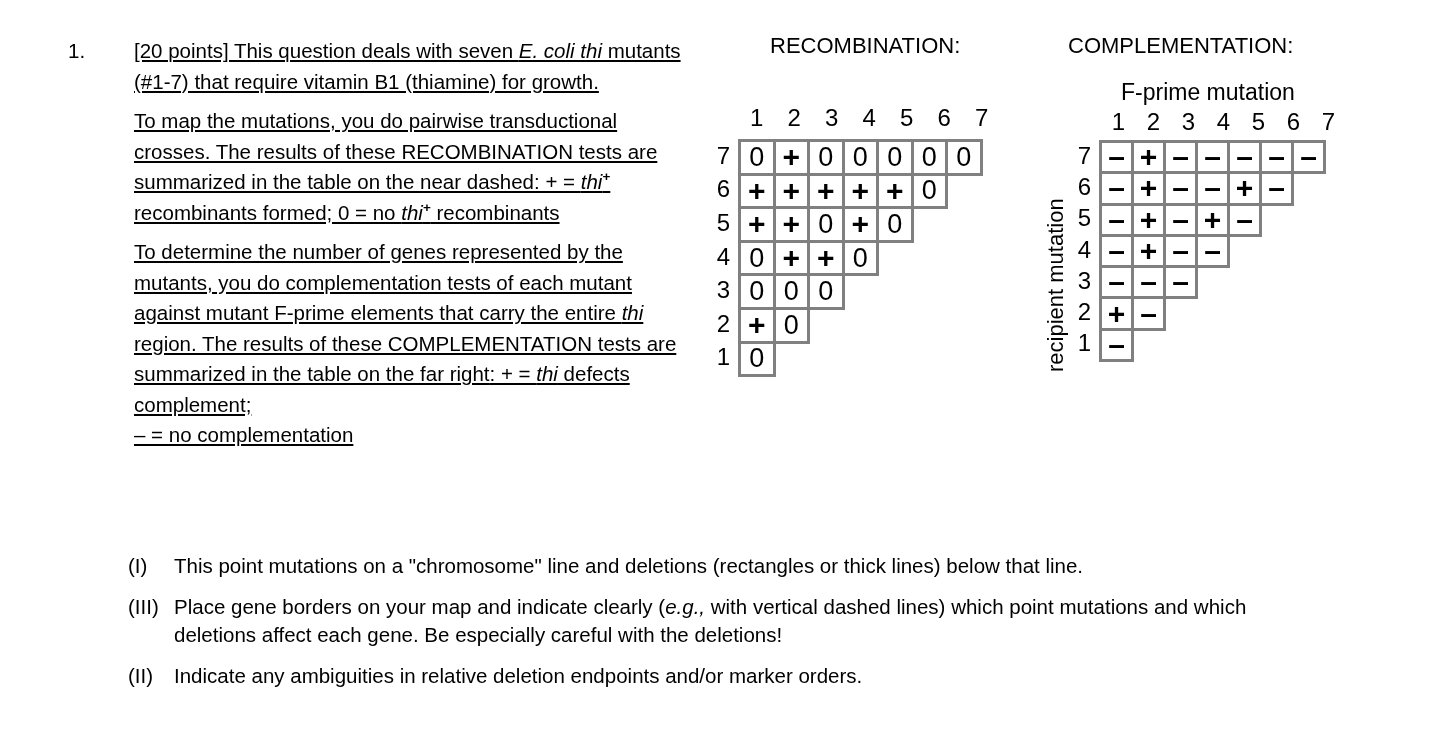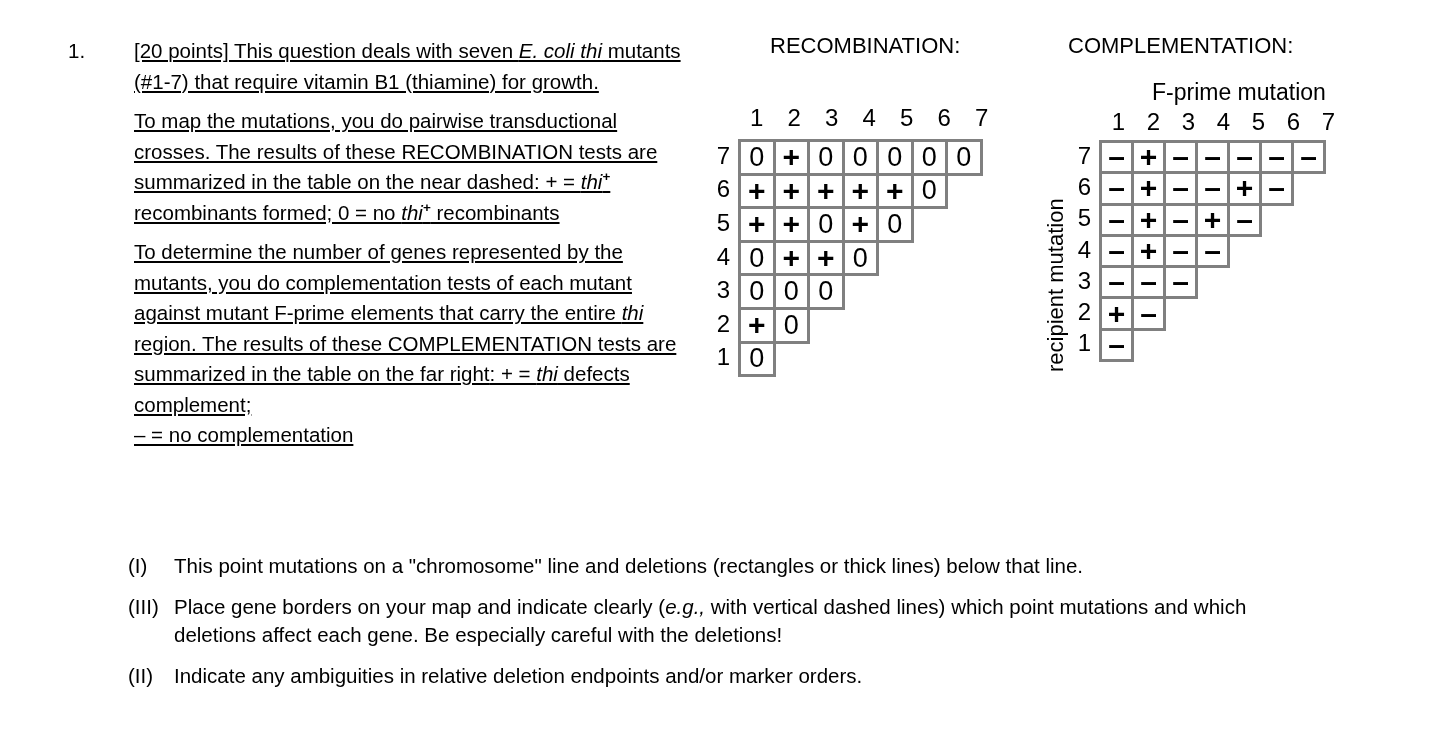--- a/index.html
+++ b/index.html
@@ -230,21 +230,21 @@
         <div class="cells">
           <div class="cell" style="border-color: rgb(128, 128, 128);">0</div>
         </div>
       </div>
     </div>
 </div>
 
 <div class="table-block">
   <div class="table-title" style="left:1068px; top:33px;">COMPLEMENTATION:</div>
 
-  <div id="fprime-label" style="left:1152px; top:79px;">F-prime mutation</div>
+  <div id="fprime-label" style="left:1121px; top:79px;">F-prime mutation</div>
 
   <div id="axis-label-recipient" style="left:1043px; top:372px;">recipient mutation</div>
 
   <div class="col-header-row" id="complementation-col-headers" style="left:1101px; top:108px;">
       <div class="col-header-cell" style="width: 35px;">1</div>
       <div class="col-header-cell" style="width: 35px;">2</div>
       <div class="col-header-cell" style="width: 35px;">3</div>
       <div class="col-header-cell" style="width: 35px;">4</div>
       <div class="col-header-cell" style="width: 35px;">5</div>
       <div class="col-header-cell" style="width: 35px;">6</div>

